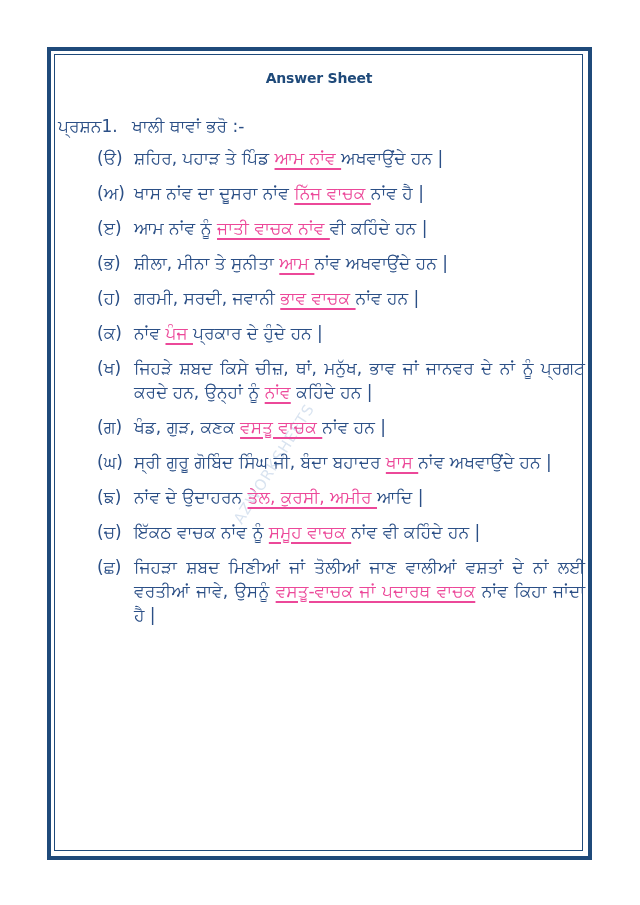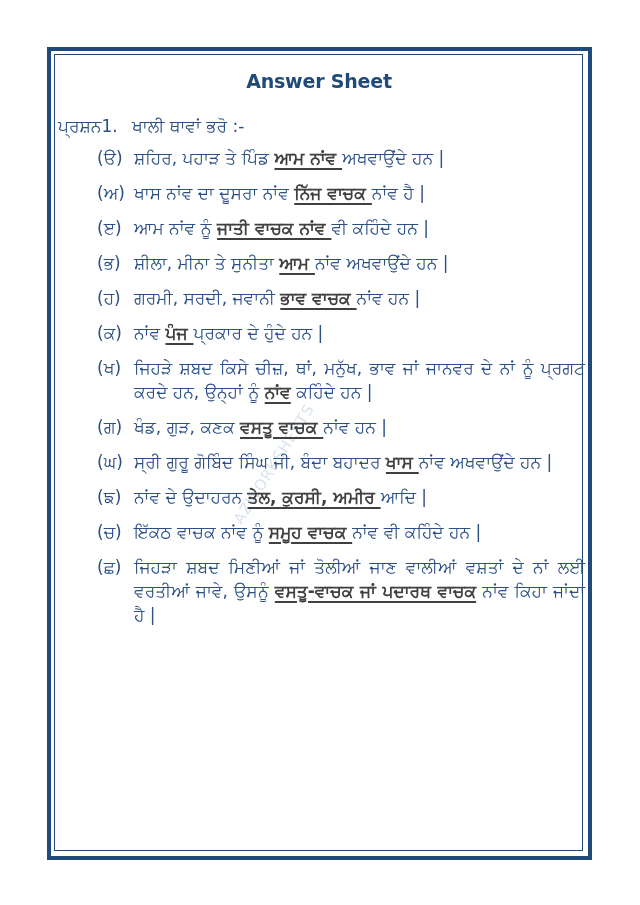--- a/index.html
+++ b/index.html
@@ -10,33 +10,33 @@
   .frame-outer {
     position: absolute; left: 47px; top: 47px; width: 537px; height: 805px;
     border: 4px solid #1f4a7a;
   }
   .frame-inner {
     position: absolute; left: 54px; top: 54px; width: 527px; height: 795px;
     border: 1.5px solid #1f4a7a;
   }
   .title {
     position: absolute; left: 54px; width: 530px; top: 70px; text-align: center;
-    font-family: "DejaVu Sans", sans-serif; font-weight: bold; font-size: 19px; color: #1f4a7a;
+    font-family: "DejaVu Sans", sans-serif; font-weight: bold; font-size: 14px; color: #1f4a7a;
     letter-spacing: -0.2px;
   }
   .question {
     position: absolute; left: 58px; top: 116px; font-size: 17px; color: #2b4f86;
   }
   .question .qnum { display: inline-block; width: 74px; }
   .items { position: absolute; left: 97px; top: 146px; width: 488px; }
   .item { display: flex; font-size: 17px; line-height: 24px; color: #2b4f86; }
   .item .label { flex: 0 0 37px; white-space: nowrap; }
   .item .text { flex: 1; text-align: justify; }
   .ans {
-    font-weight: bold; color: #404040; text-decoration: underline; text-underline-offset: 4px;
+    font-weight: normal; color: #ec4899; text-decoration: underline; text-underline-offset: 4px;
     text-decoration-thickness: 1.5px;
   }
   .watermark {
     position: absolute; left: 205px; top: 455px; transform: rotate(-58deg);
     font-size: 15px; color: #c9d8ea; letter-spacing: 1px; opacity: 0.7;
   }
 </style>
 </head>
 <body>
 

